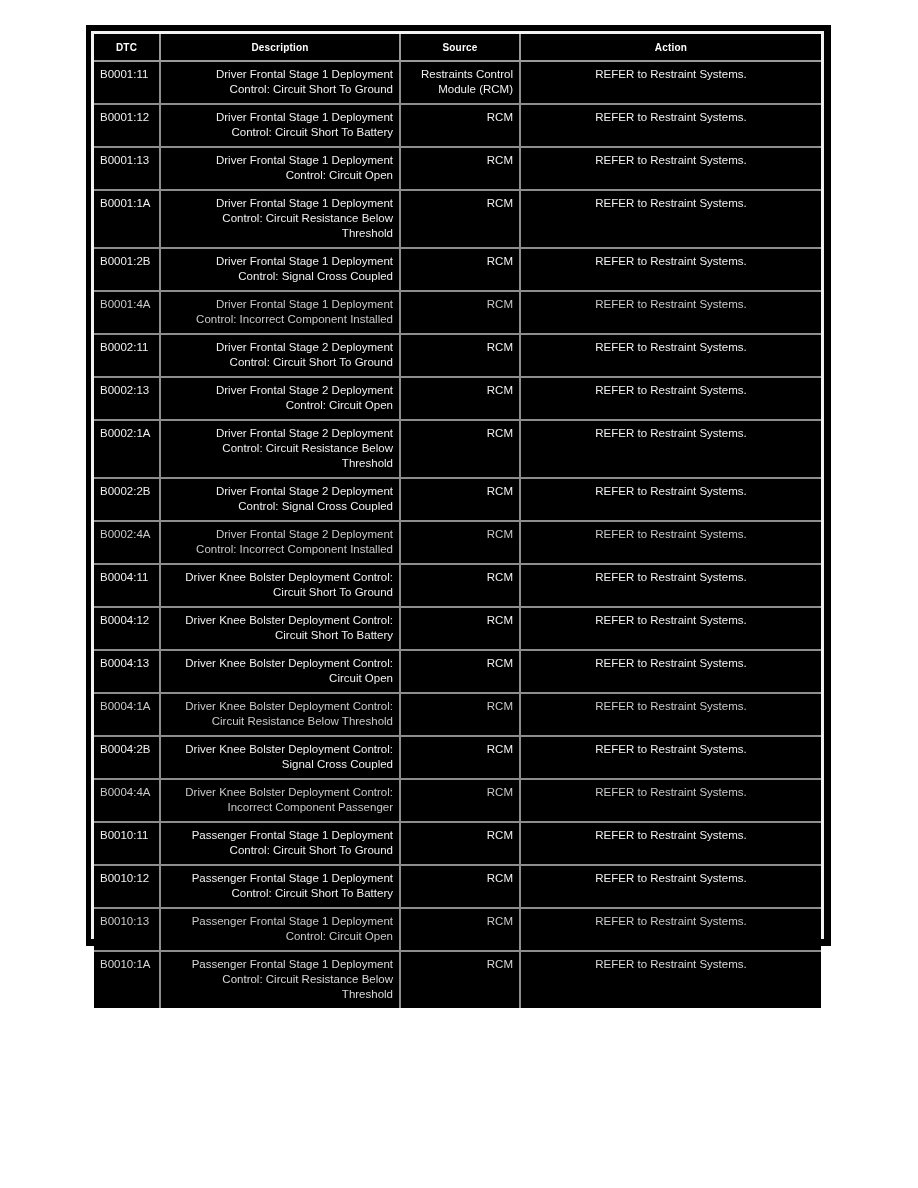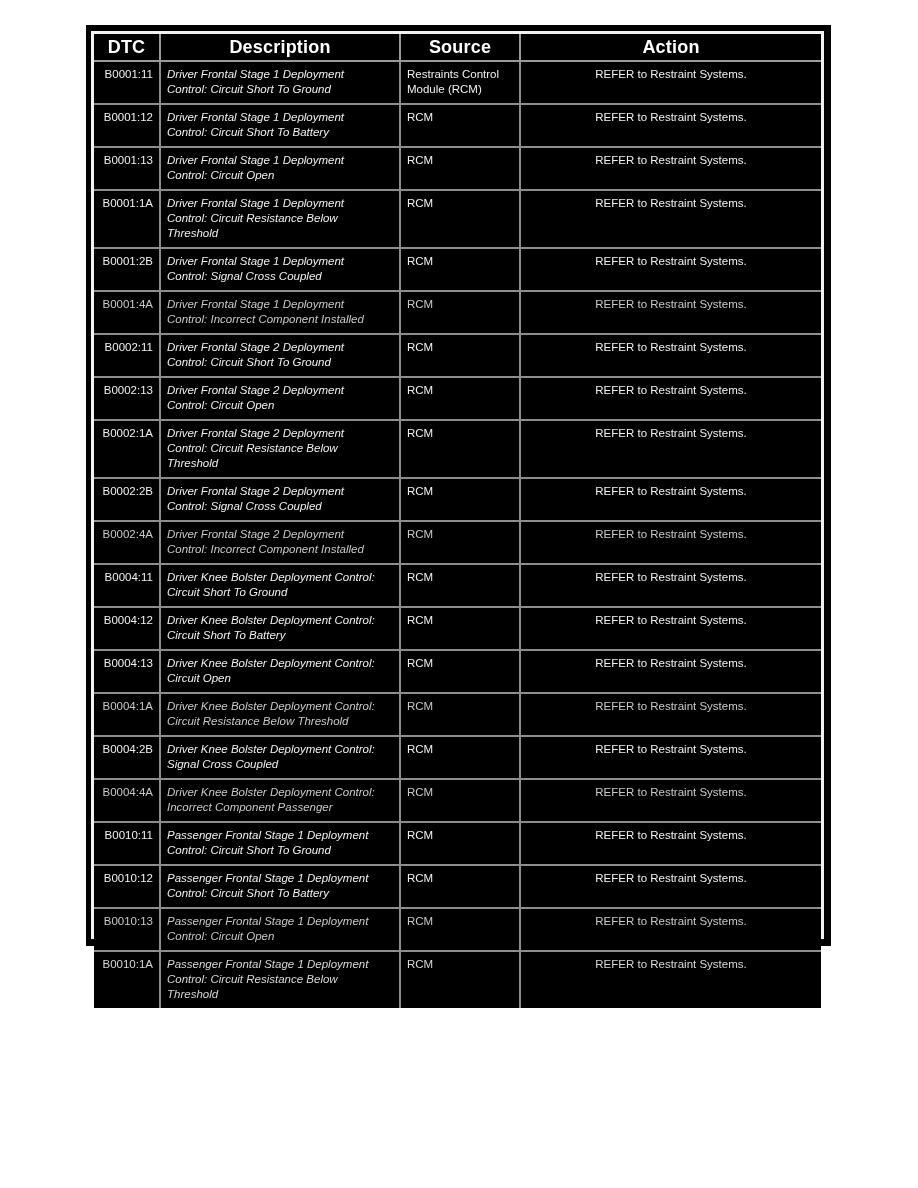--- a/index.html
+++ b/index.html
@@ -54,51 +54,50 @@
     line-height: 15px;
   }
 
   table.dtc col.c-dtc    { width: 66px; }
   table.dtc col.c-desc   { width: 240px; }
   table.dtc col.c-source { width: 120px; }
   table.dtc col.c-action { width: 301px; }
 
   table.dtc th {
     font-weight: bold;
-    font-size: 18px;
+    font-size: 10px;
     text-align: center;
     padding: 6px 4px 5px 4px;
     border-bottom: 2px solid #9a9a9a;
     border-right: 2px solid #9a9a9a;
     color: #ffffff;
     letter-spacing: .2px;
   }
   table.dtc th:last-child { border-right: none; border-radius: 6px; }
 
   table.dtc td {
     vertical-align: top;
     padding: 5px 6px 6px 6px;
     border-bottom: 2px solid #8d8d8d;
     border-right: 2px solid #8d8d8d;
   }
   table.dtc td:last-child { border-right: none; }
   table.dtc tr:last-child td { border-bottom: none; }
 
   td.dtc-code {
-    text-align: right;
+    text-align: left;
     white-space: nowrap;
     padding-left: 2px;
     padding-right: 2px;
   }
   td.desc {
-    text-align: left;
-    font-style: italic;
+    text-align: right;
   }
   td.source {
-    text-align: left;
+    text-align: right;
     margin-top: 28px;
   }
   td.action {
     text-align: center;
     padding-left: 8px;
   }
 
   .line { display: block; }
 
   

